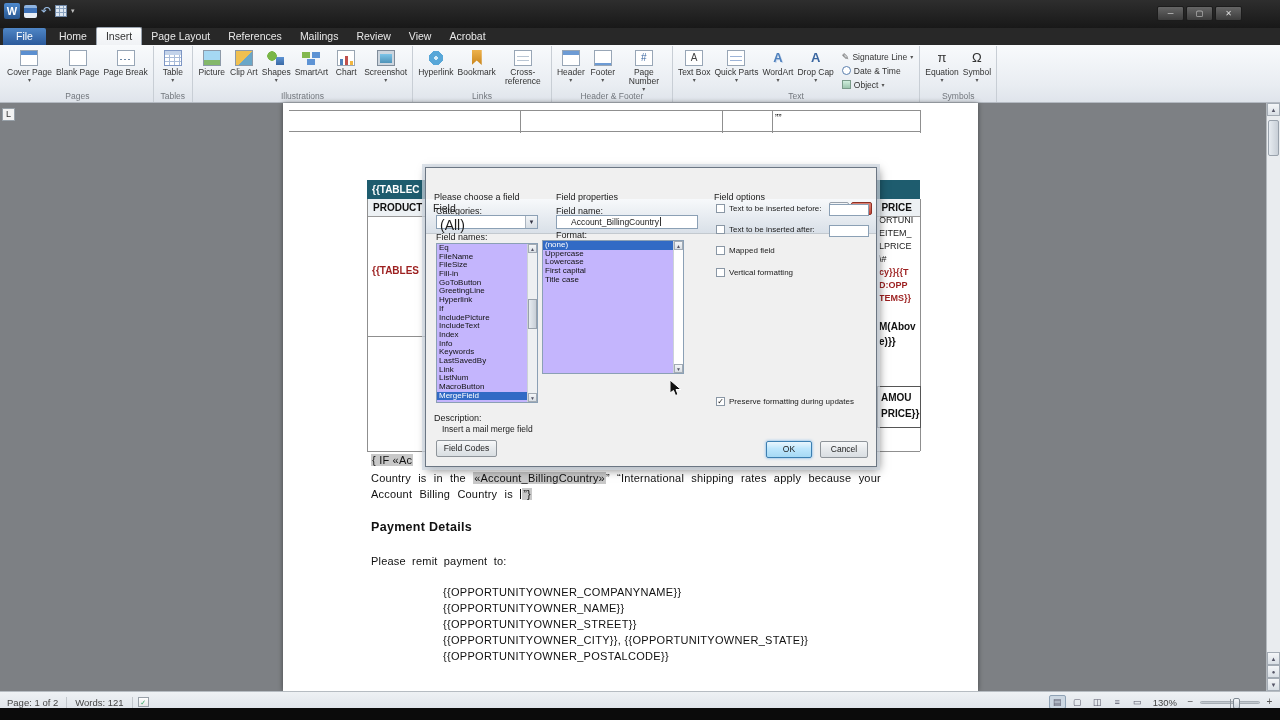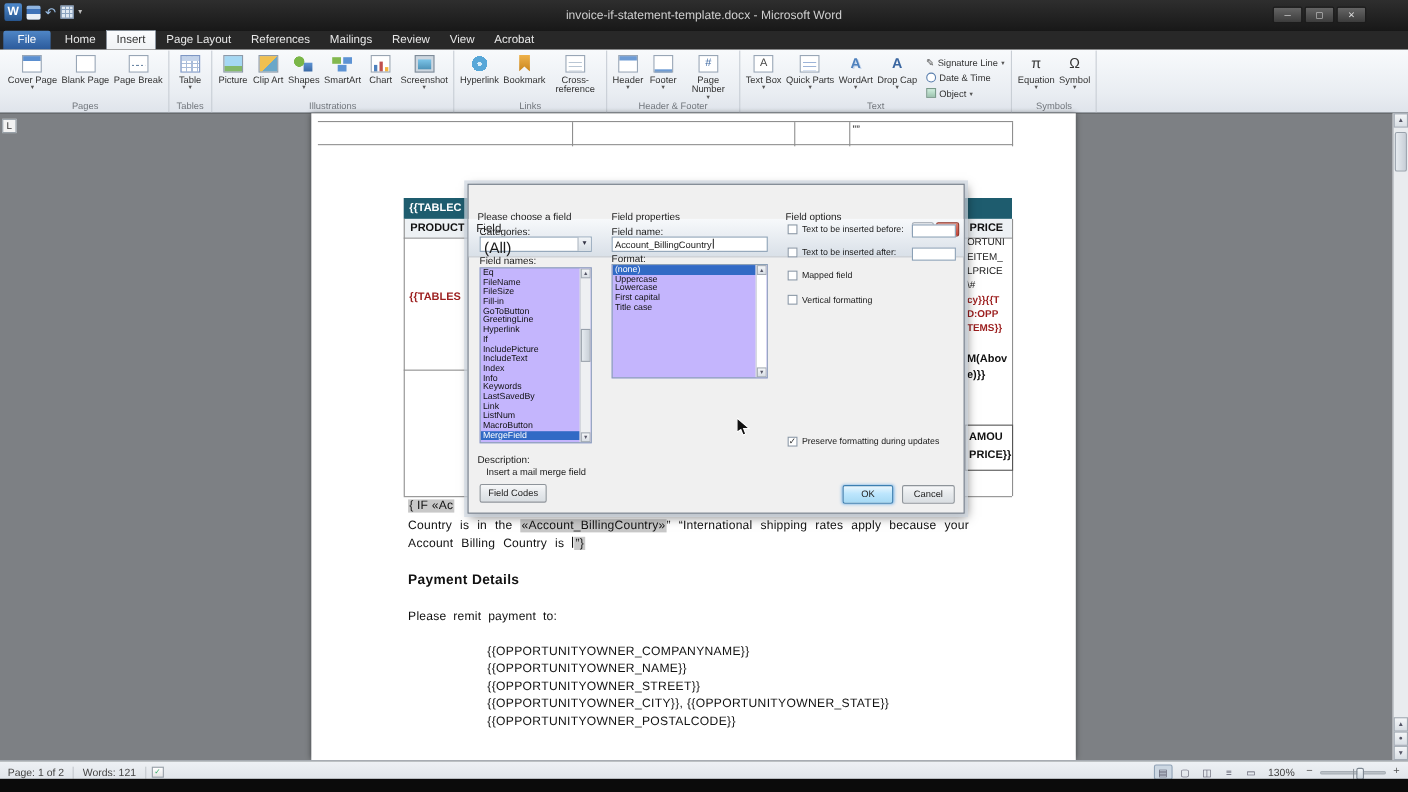--- a/index.html
+++ b/index.html
@@ -151,32 +151,32 @@
     border:1px solid #6b7683; box-shadow:0 0 0 3px rgba(205,214,224,.7), 2px 3px 9px rgba(0,0,0,.5);
     font-size:9px; color:#1a1a1a; }
   .dlg-title { position:absolute; left:0; top:0; right:0; height:35px;
     background:linear-gradient(#f7f9fb,#d9e0e8); border-bottom:1px solid #c3c9cf;margin-top:31px; }
   .dlg-title .cap { position:absolute; left:7px; top:3px; font-size:10.5px; color:#222; }
   .dlg-help { position:absolute; right:27px; top:3px; width:20px; height:13px; border:1px solid #99a1ab; border-radius:2px;
     background:linear-gradient(#f4f6f8,#dce1e7); font-size:8px; color:#445; text-align:center; line-height:11px; }
   .dlg-close { position:absolute; right:4px; top:3px; width:21px; height:13px; border:1px solid #8e2f23; border-radius:2px;
     background:linear-gradient(#dd8273,#c2453a); color:#fff; font-size:8px; text-align:center; line-height:11px; }
   .dlg-lab { position:absolute; }
-  .textbox { position:absolute; background:#fff; border:1px solid #8ba0b5; font-size:8.5px; line-height:12px; padding-left:2px;
+  .textbox { position:absolute; background:#fff; border:1px solid #8ba0b5; font-size:8.5px; line-height:12px; padding-left:14px;
     overflow:hidden; white-space:nowrap; }
   .caret { display:inline-block; width:1px; height:9px; background:#333; margin-left:1px; vertical-align:-1px; }
 
   .ddown { position:absolute; left:10px; top:47px; width:102px; height:14px; background:#fff; border:1px solid #8ba0b5; }
   .ddown .val { position:absolute; left:3px; top:1px; font-size:14px; }
   .ddown .btn-arr { position:absolute; right:0; top:0; width:12px; height:12px;
     background:linear-gradient(#f2f5f8,#d6dde4); border-left:1px solid #aab4bf; font-size:6px; text-align:center; line-height:12px; color:#334; }
 
   .listbox { position:absolute; background:#c4b5fd; border:1px solid #8ba0b5; overflow:hidden; }
   .fieldlist { left:10px; top:75px; width:102px; height:160px; }
-  .formatlist { left:130px; top:72px; width:142px; height:104px; }
+  .formatlist { left:116px; top:72px; width:142px; height:134px; }
   .li { height:8.7px; line-height:8.7px; font-size:8px; padding-left:2px; color:#111; white-space:nowrap; }
   .li.selected { background:#316ac5; color:#fff; }
   .lb-items { position:absolute; left:0; top:0; right:10px; bottom:0; }
   .lb-scroll { position:absolute; right:0; top:0; bottom:0; width:10px; background:#eef0f2; border-left:1px solid #ccd2d8; }
   .sarr { position:absolute; left:0; width:9px; height:9px; background:linear-gradient(#f4f6f8,#d9dfe5);
     border:1px solid #a3abb4; font-size:5px; text-align:center; line-height:8px; color:#556; }
   .sarr.up { top:0; }  .sarr.dn { bottom:0; }
   .lb-thumb { position:absolute; left:0; top:55px; width:9px; height:30px;
     background:linear-gradient(90deg,#e6ebf0,#c8cfd7); border:1px solid #98a1ab; }
 
@@ -219,21 +219,20 @@
 <div id="app">
 
   <div class="titlebar">
     <div class="qat">
       <span class="word-logo">W</span>
       <span class="i-save"></span>
       <span class="i-undo">↶</span>
       <span class="i-grid"></span>
       <span class="qat-arrow">▾</span>
     </div>
-    <div class="title-text">invoice-if-statement-template.docx - Microsoft Word</div>
     <div class="winbtns">
       <span class="winbtn">─</span>
       <span class="winbtn">▢</span>
       <span class="winbtn">✕</span>
     </div>
   </div>
 
   <div class="tabrow">
     <span class="tab file">File</span>
     <span class="tab">Home</span>

